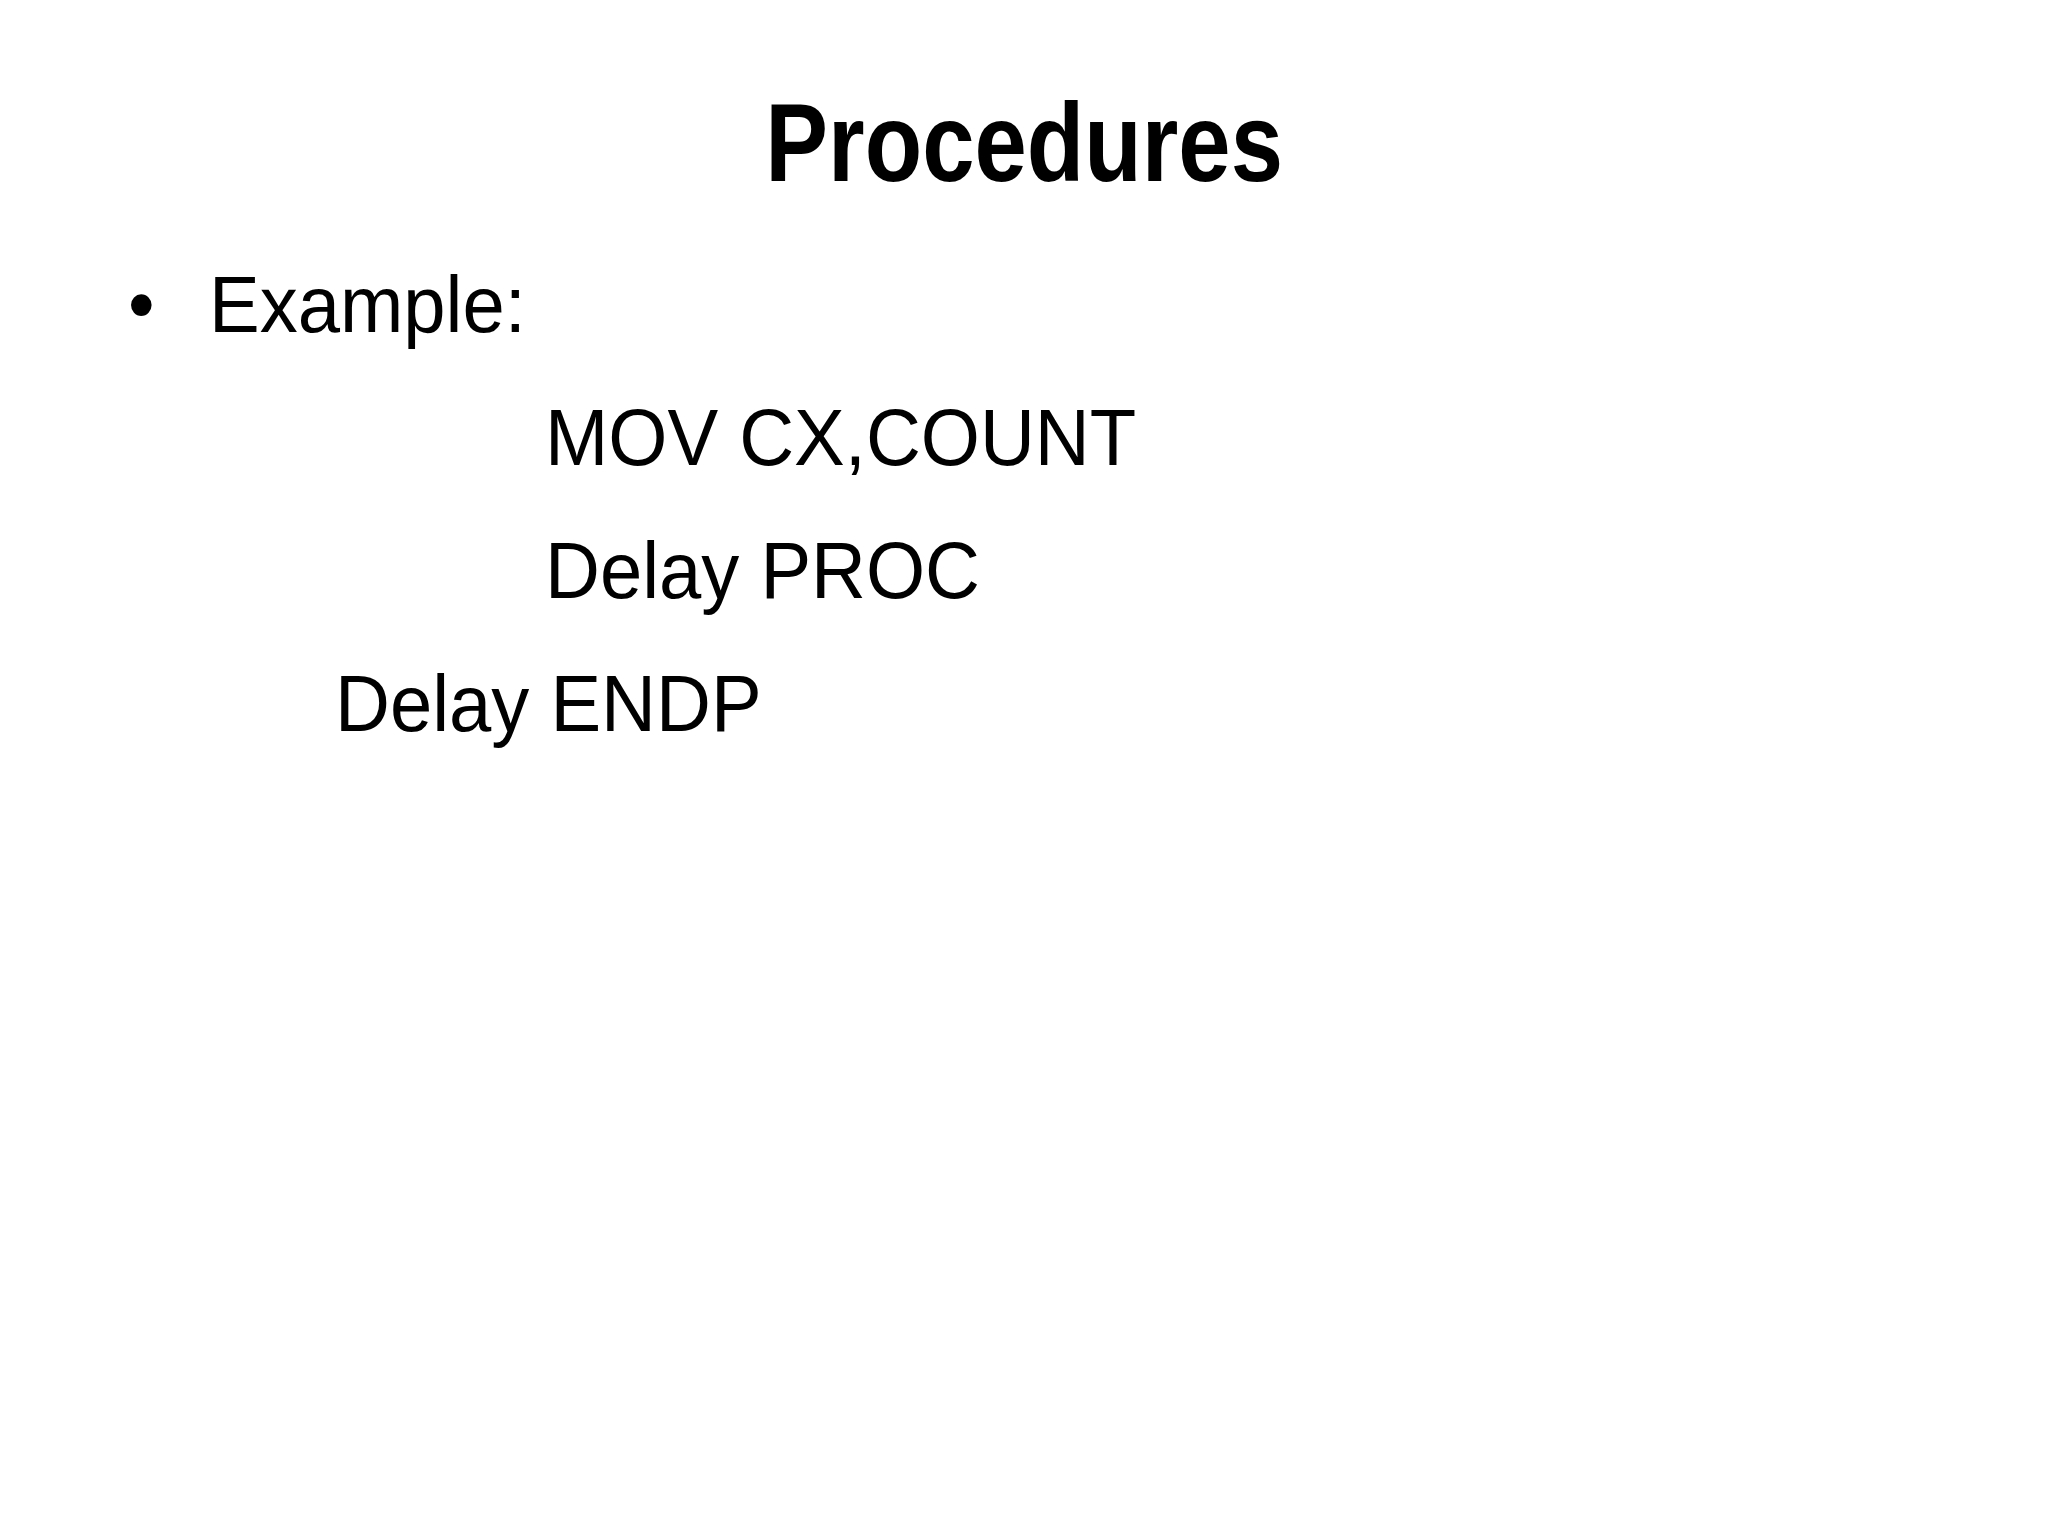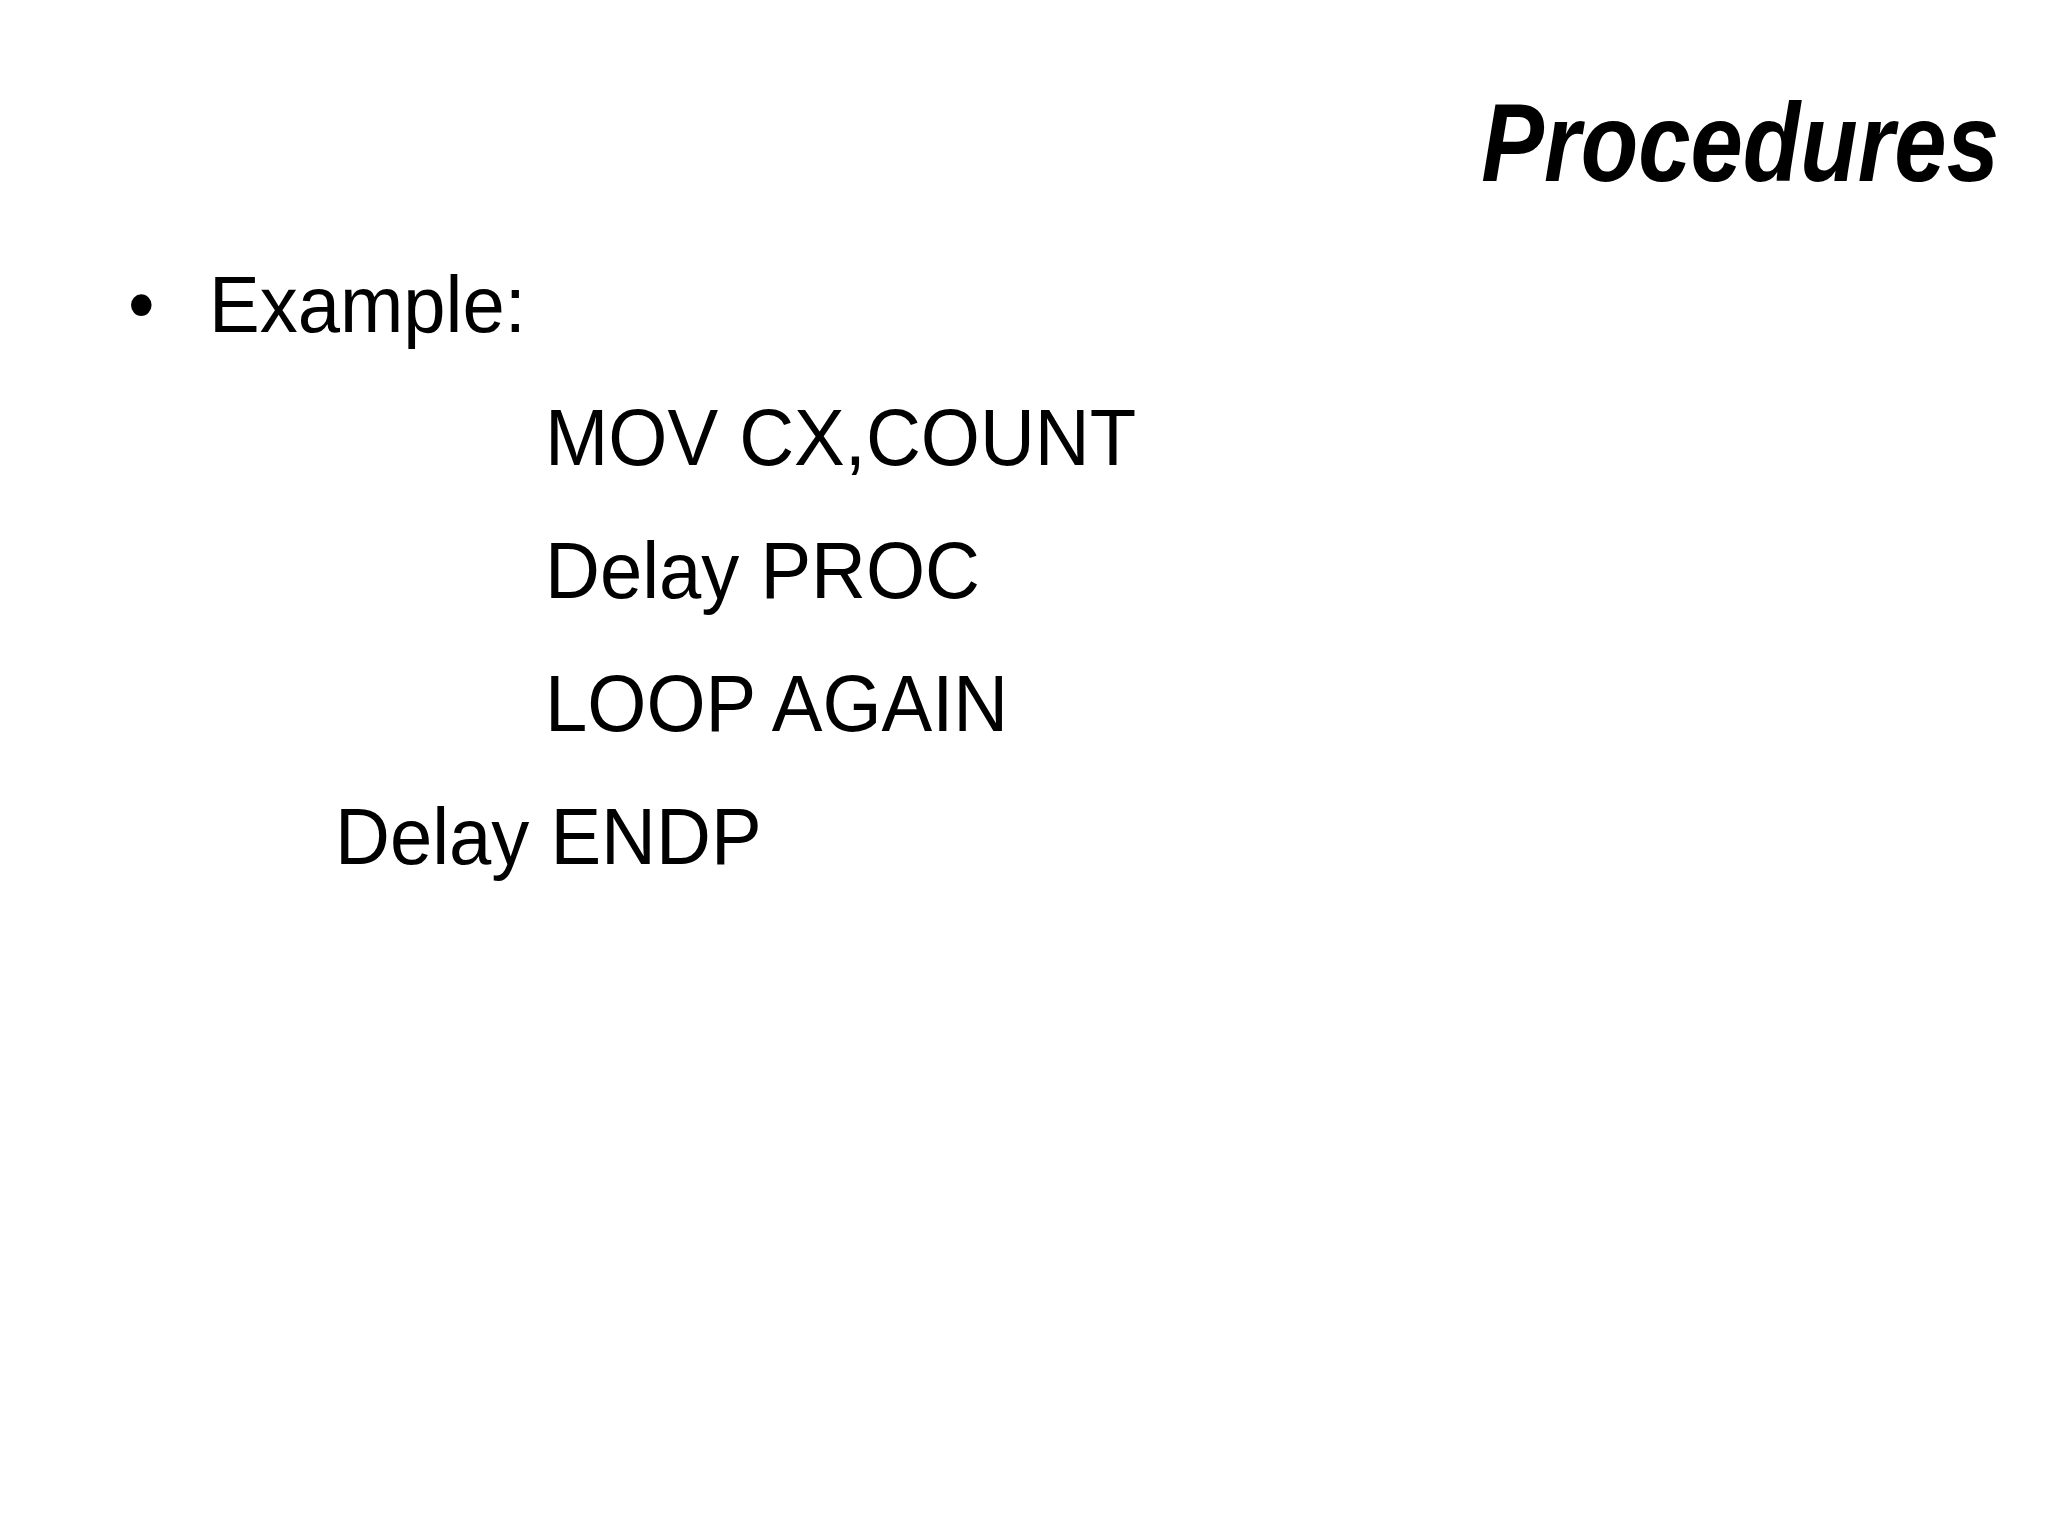--- a/index.html
+++ b/index.html
@@ -18,26 +18,25 @@
   .slide {
     position: absolute;
     inset: 0;
     background: #ffffff;
   }
   .title {
     position: absolute;
     top: 76px;
     left: 0;
     width: 100%;
-    text-align: right;
+    text-align: center;
     font-size: 112px;
     font-weight: 700;
     line-height: 134px;
     white-space: nowrap;
-    font-style: italic;
   }
   .title .t {
     display: inline-block;
     transform: scaleX(0.84);
     transform-origin: 50% 50%;
   }
   .content {
     position: absolute;
     top: 238px;
     left: 0;
@@ -83,24 +82,20 @@
       <span class="abs code-label t"></span>
       <span class="abs code-instr t">MOV CX,COUNT</span>
     </div>
 
     <div class="line">
       <span class="abs code-label t"></span>
       <span class="abs code-instr t">Delay PROC</span>
     </div>
 
 
-    <div class="line">
-      <span class="abs code-label t"></span>
-      <span class="abs code-instr t">LOOP AGAIN</span>
-    </div>
 
 
     <div class="line">
       <span class="abs endp-instr t">Delay ENDP</span>
     </div>
 
   </div>
 </div>
 
 </body></html>

